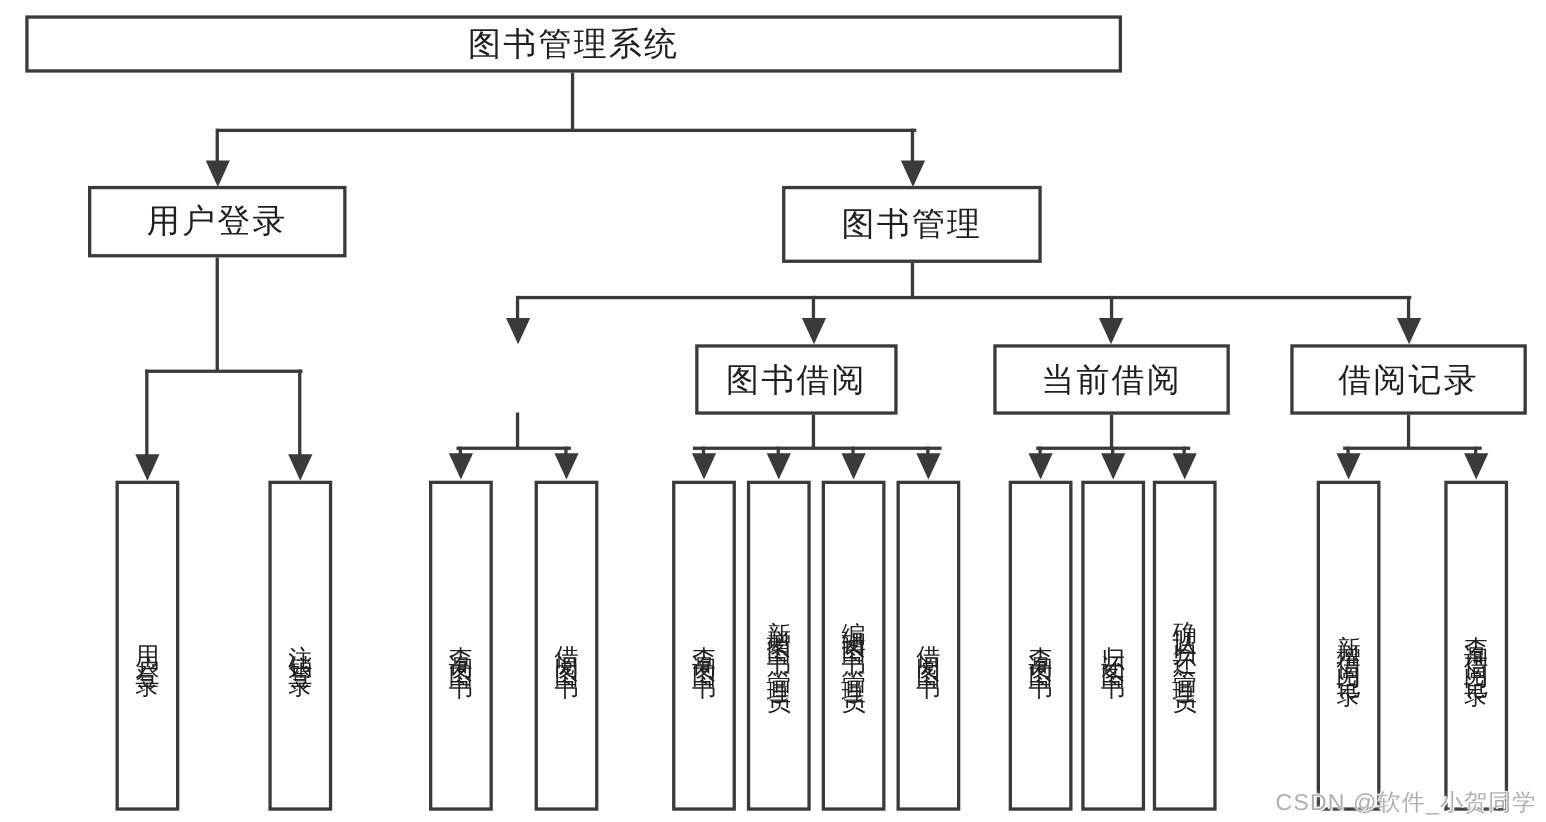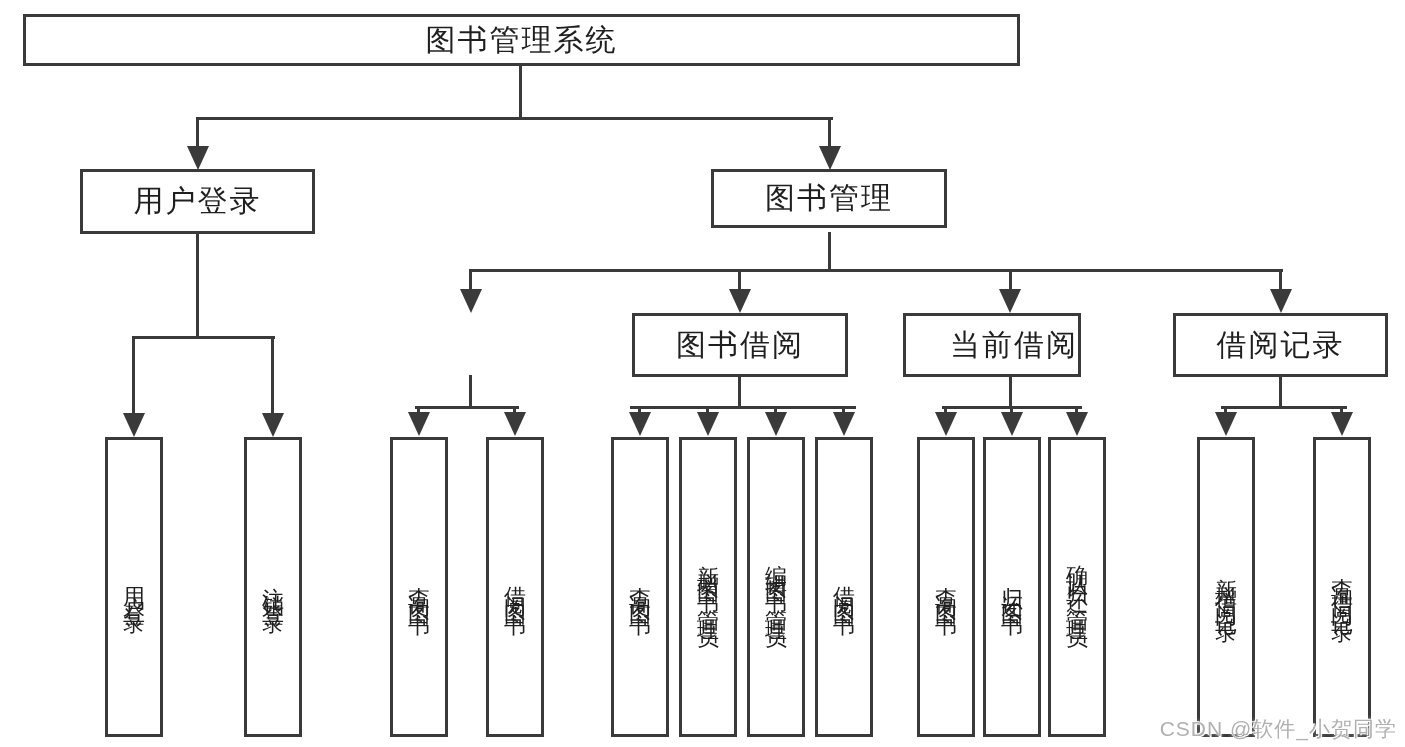--- a/index.html
+++ b/index.html
@@ -96,28 +96,28 @@
   <div class="vline" style="left:1340px;top:406px;height:10px;"></div>
   <div class="arrow" style="left:1331px;top:412px;"></div>
 
   <div class="box" style="left:23px;top:14px;width:997px;height:52px;">
     <span class="h-label">图书管理系统</span>
   </div>
 
   <div class="box" style="left:80px;top:169px;width:235px;height:65px;">
     <span class="h-label">用户登录</span>
   </div>
-  <div class="box" style="left:711px;top:169px;width:236px;height:59px;">
+  <div class="box" style="left:711px;top:169px;width:236px;height:70px;">
     <span class="h-label">图书管理</span>
   </div>
 
-  <div class="box" style="left:632px;top:313px;width:216px;height:64px;">
+  <div class="box" style="left:632px;top:313px;width:184px;height:64px;">
     <span class="h-label">图书借阅</span>
   </div>
-  <div class="box" style="left:903px;top:313px;width:178px;height:64px;justify-content:flex-end;">
+  <div class="box" style="left:903px;top:313px;width:215px;height:64px;">
     <span class="h-label">当前借阅</span>
   </div>
   <div class="box" style="left:1173px;top:313px;width:215px;height:64px;">
     <span class="h-label">借阅记录</span>
   </div>
 
   <div class="box" style="left:105px;top:437px;width:58px;height:300px;">
     <span class="v-label">用户登录</span>
   </div>
   <div class="box" style="left:244px;top:437px;width:58px;height:300px;">

